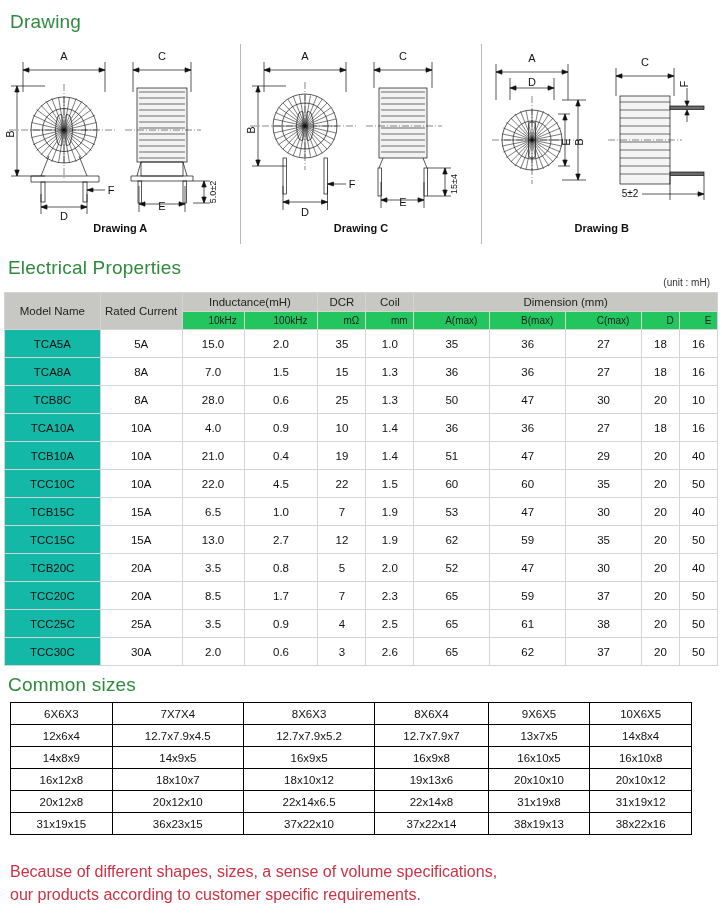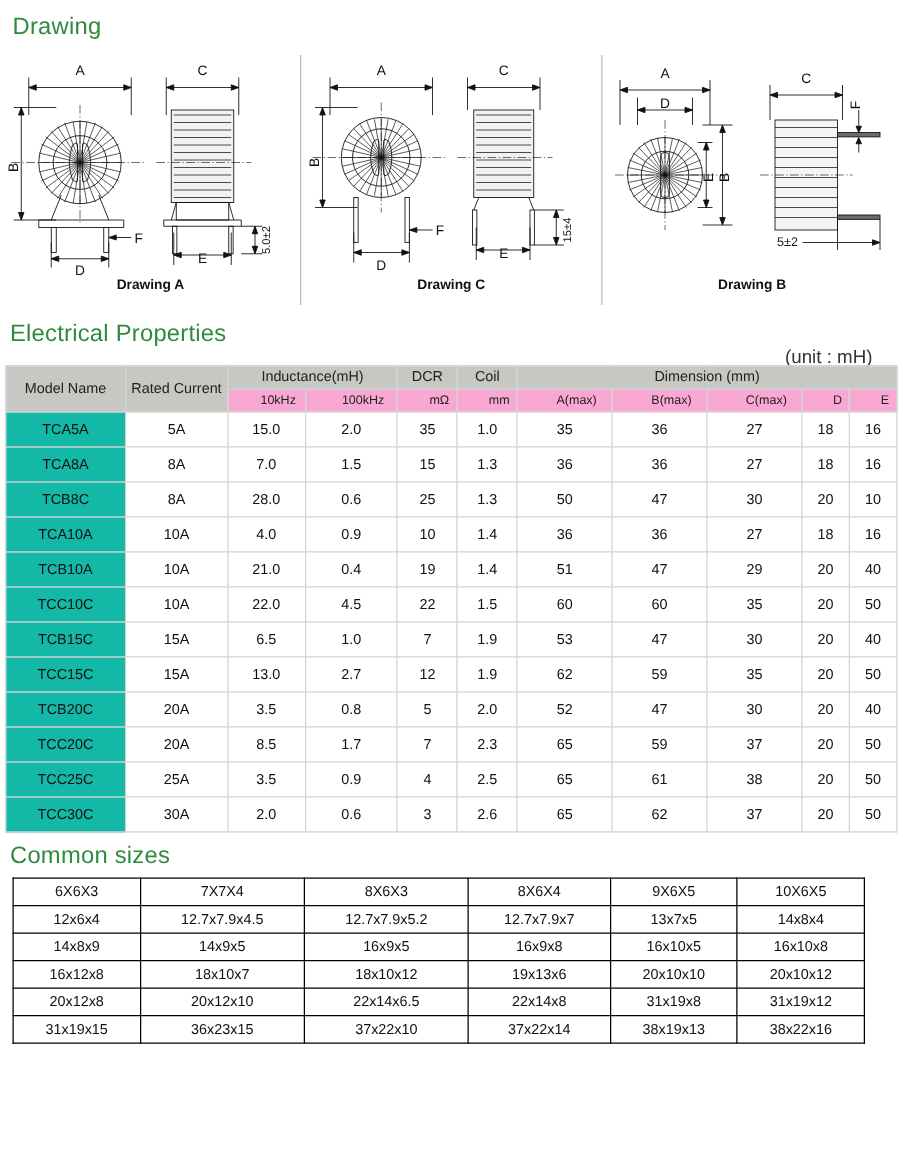--- a/index.html
+++ b/index.html
@@ -36,43 +36,43 @@
     flex: 1 1 0;
     height: 200px;
   }
   .drawing-cell + .drawing-cell { border-left: 1px solid #b9b9b9; }
   .drawing-cell svg { display: block; margin: 0 auto; }
   .drawing-captions-row { position: absolute; left:0; top: 222px; width: 722px; height: 18px; display:flex; }
   .drawing-captions-row > div { flex:1 1 0; text-align:center; font-size:11px; font-weight:bold; color:#111; }
 
   
   #unit-note {
-    position: absolute; right: 24px; top: 277px;
-    font-size: 15px; color: #333;
+    position: absolute; right: 12px; top: 277px;
+    font-size: 10px; color: #333;
   }
   .ep-wrap { position: absolute; left: 4px; top: 292px; width: 714px; }
   table.ep {
     border-collapse: collapse;
     width: 714px;
     font-size: 11.5px;
     color: #111;
   }
   table.ep th, table.ep td {
     border: 1px solid #d4d4d4;
     text-align: center;
     vertical-align: middle;
     font-weight: normal;
   }
   table.ep thead th {
     background: #c7c7c3;
     color: #222;
     font-size: 11.5px;
     padding: 3px 1px;
   }
-  table.ep thead th.sub { background: #f9a8d4; font-size: 10px; padding-left: 20px; }
+  table.ep thead th.sub { background: #22c55e; font-size: 10px; padding-left: 20px; }
   table.ep tbody td { height: 28px; padding: 1px; background: #ffffff; }
   table.ep tbody td.model { background: #14b8a6; }
 
   
   .cs-wrap { position: absolute; left: 10px; top: 702px; width: 682px; }
   table.cs {
     border-collapse: collapse;
     width: 682px;
     font-size: 11.5px;
     color: #111;
@@ -665,14 +665,18 @@
             <td>36x23x15</td>
             <td>37x22x10</td>
             <td>37x22x14</td>
             <td>38x19x13</td>
             <td>38x22x16</td>
           </tr>
         </tbody>
     </table>
   </div>
 
+  <div id="footer-note">
+    <div>Because of different shapes, sizes, a sense of volume specifications,</div>
+    <div>our products according to customer specific requirements.</div>
+  </div>
 
 </div>
 
 </body></html>

